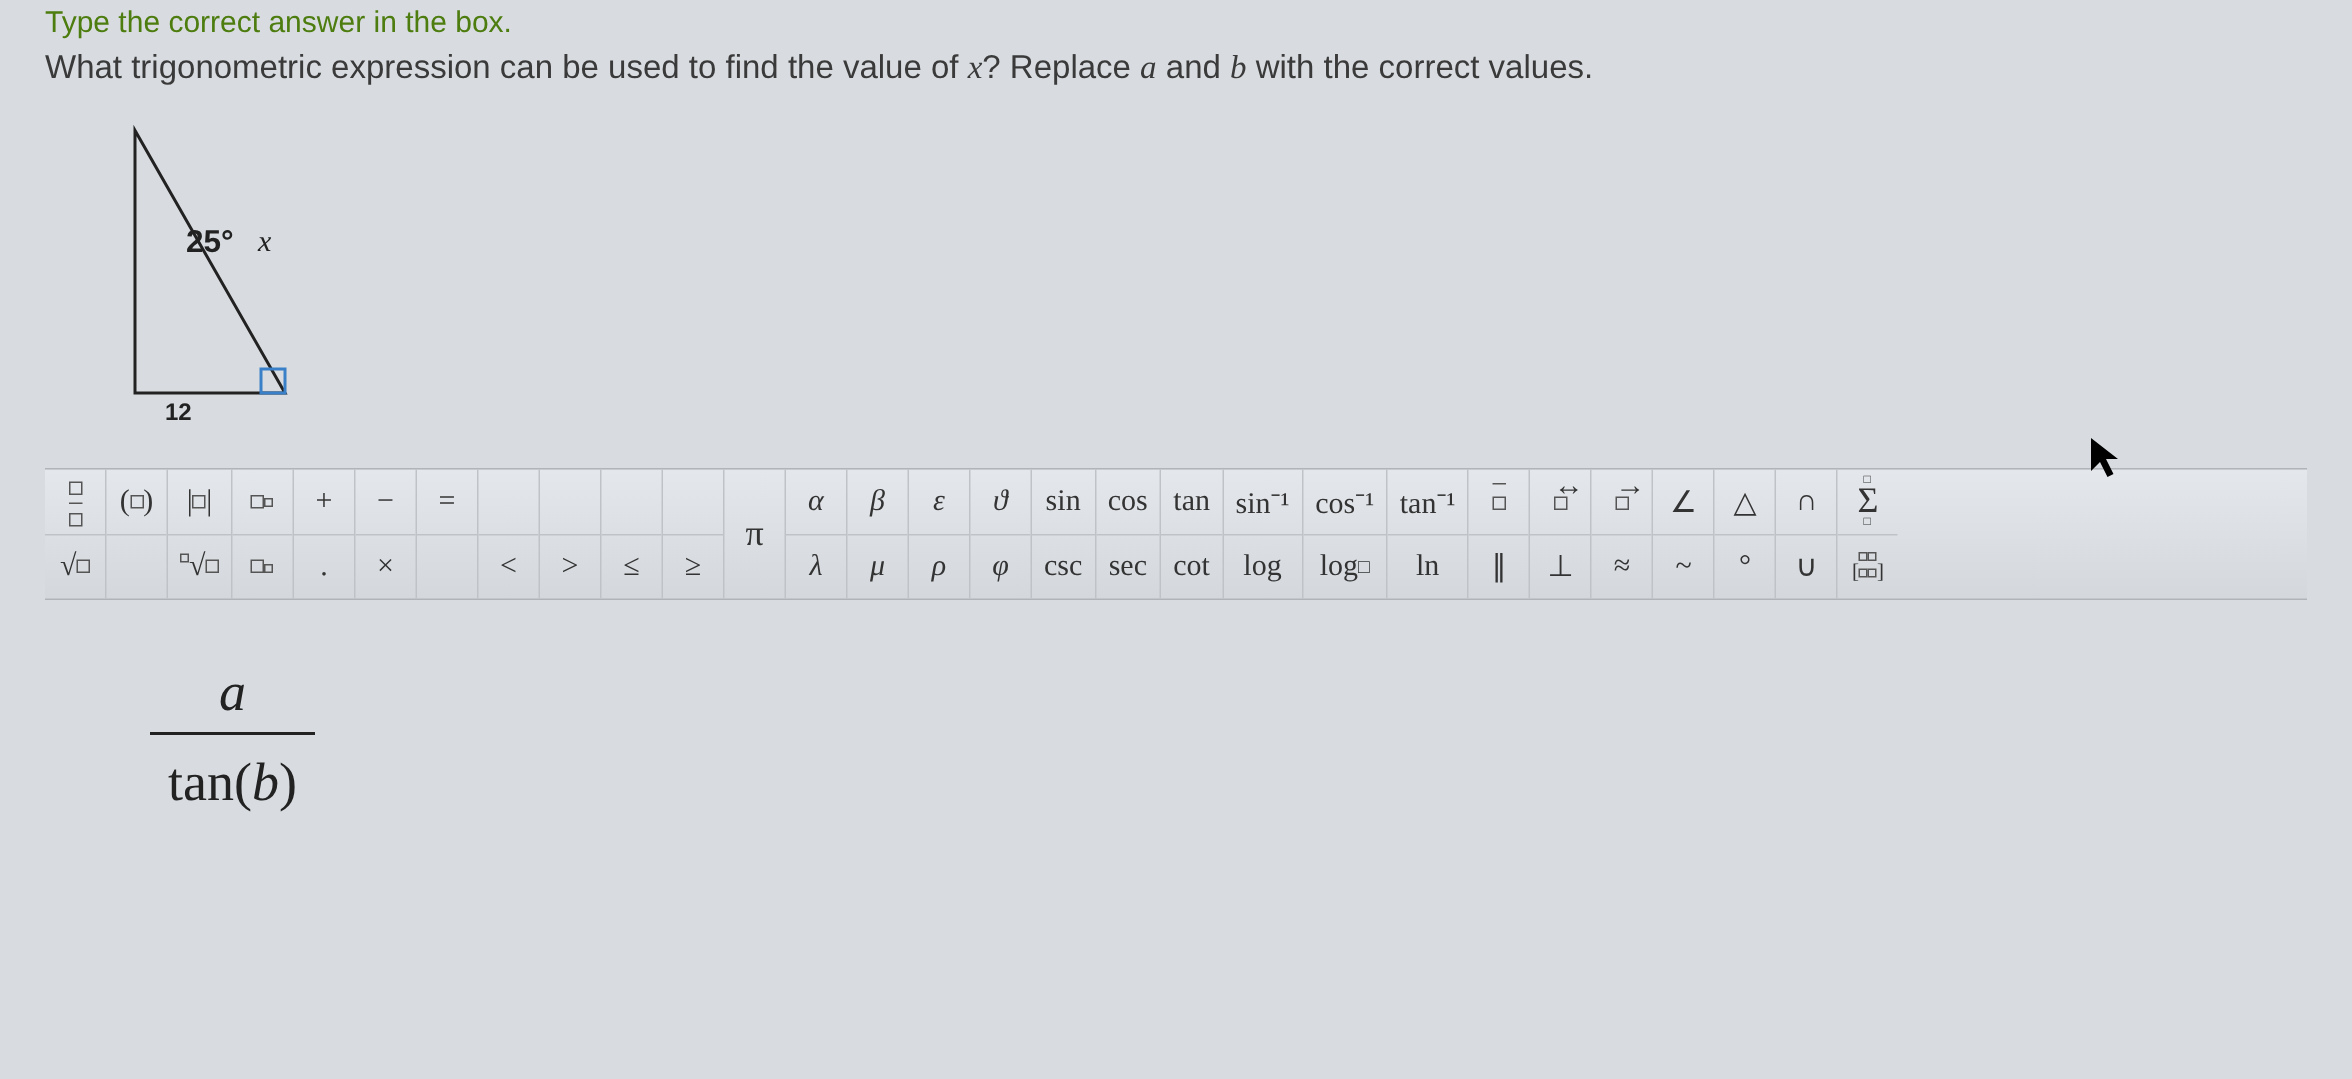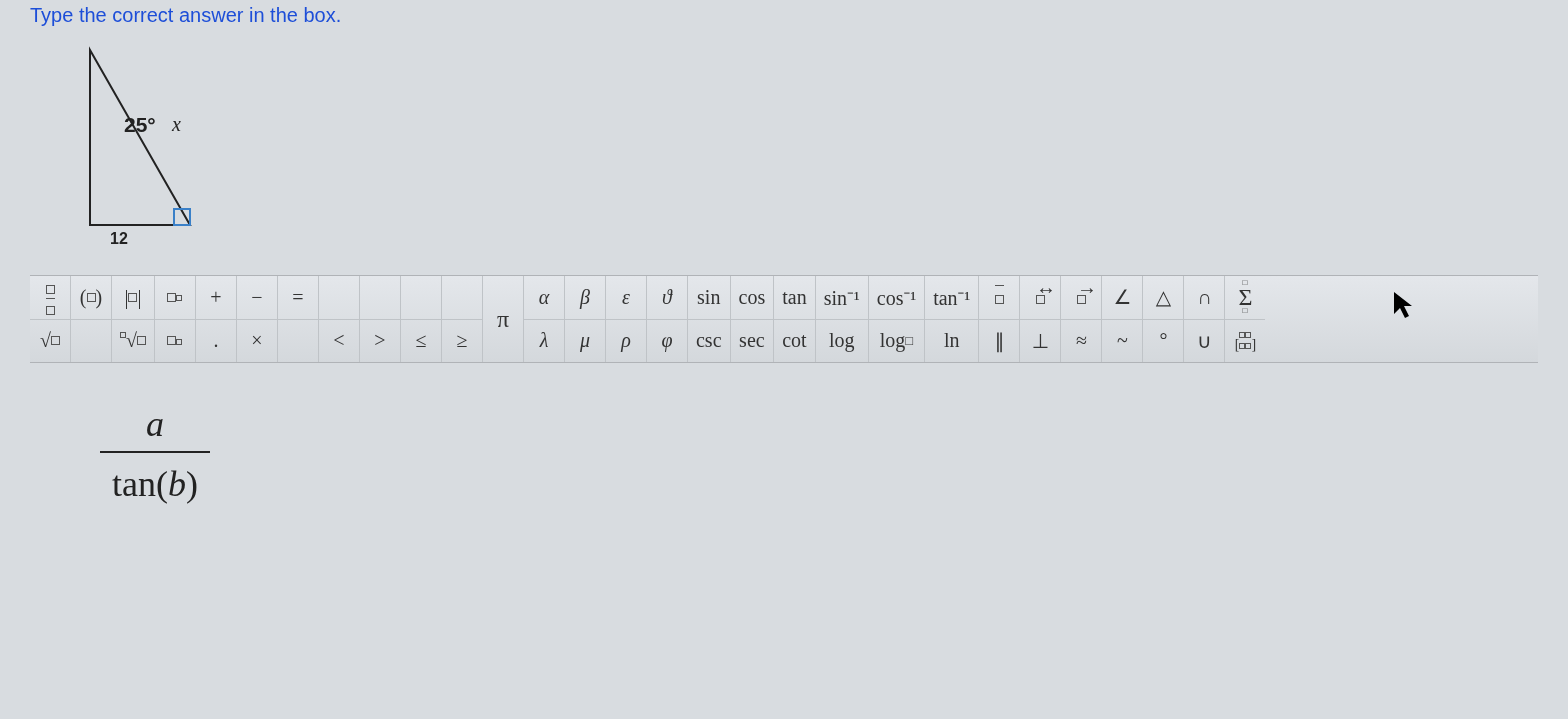--- a/index.html
+++ b/index.html
@@ -11,22 +11,22 @@
     width: 1568px;
     height: 719px;
     overflow: hidden;
     color: #3a3a3a;
   }
   .page {
     padding: 0 30px;
   }
   .instr1 {
     font-size: 20px;
-    color: #1d4ed8;
-    margin: 4px 0 18px 0;
+    color: #4d7c0f;
+    margin: 4px 0 5px 0;
   }
   .instr2 {
     font-size: 22px;
     color: #3a3a3a;
     margin: 0 0 24px 0;
   }
   .instr2 .ital { font-style: italic; font-family: 'Times New Roman', serif;}
   .triangle-area {
     position: relative;
     width: 200px;
@@ -127,20 +127,23 @@
     pointer-events: none;
   }
 </style>
 </head>
 <body>
 
 <div class="page">
 
   <div class="instr1">Type the correct answer in the box.</div>
 
+  <div class="instr2">
+    <span>What trigonometric expression can be used to find the value of </span><span class="ital">x</span><span>? Replace </span><span class="ital">a</span><span> and </span><span class="ital">b</span><span> with the correct values.</span>
+  </div>
 
   <div class="triangle-area">
     <svg class="tri-svg" width="200" height="200">
       <polygon points="40,5 40,180 140,180" fill="none" stroke="#222" stroke-width="2"></polygon>
       <rect x="124" y="164" width="16" height="16" fill="none" stroke="#3a80c8" stroke-width="2"></rect>
     </svg>
     <div class="tri-label-angle">25°</div>
     <div class="tri-label-x">x</div>
     <div class="tri-label-base">12</div>
   </div>

